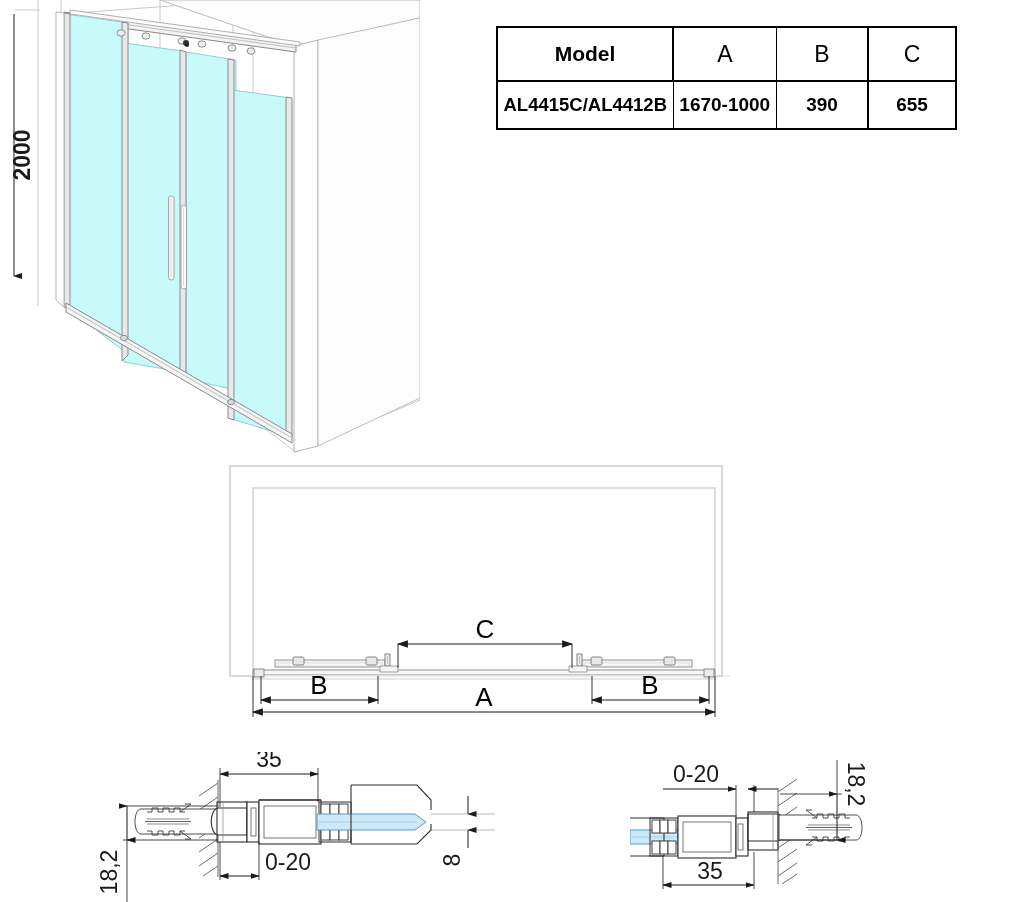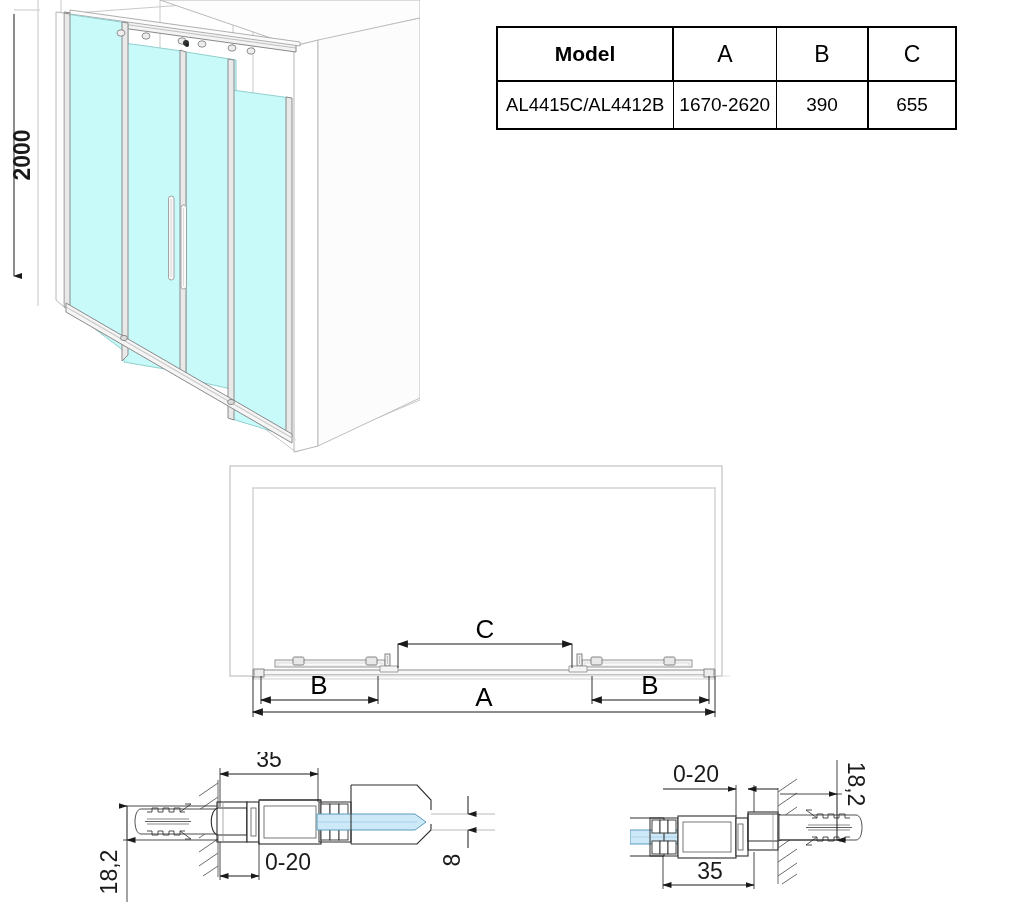--- a/index.html
+++ b/index.html
@@ -47,21 +47,21 @@
     font-size:23px;
     font-weight:400;
   }
   #spec-table thead th.model-head{
     font-weight:700;
     font-size:21px;
   }
   #spec-table tbody td{
     height:44px;
     font-size:19px;
-    font-weight:400;
+    font-weight:700;
   }
   #spec-table tbody td.model-cell{
     font-size:18.5px;
   }
   .col-model{width:172px;}
   .col-a{width:100px;}
   .col-b{width:88px;}
   .col-c{width:84px;}
   
   #spec-table tbody td.model-cell{border-right-width:1px;}
@@ -80,21 +80,21 @@
       <tr>
         <th class="col-model model-head">Model</th>
         <th class="col-a a-head">A</th>
         <th class="col-b b-head">B</th>
         <th class="col-c">C</th>
       </tr>
     </thead>
     <tbody>
       <tr>
         <td class="col-model model-cell">AL4415C/AL4412B</td>
-        <td class="col-a a-cell">1670-2620</td>
+        <td class="col-a a-cell">1670-1000</td>
         <td class="col-b b-cell">390</td>
         <td class="col-c">655</td>
       </tr>
     </tbody>
   </table>
 
   <svg width="420" height="470" viewBox="0 0 420 470" style="position:absolute;left:0;top:0;">
 
     <defs>
       <marker id="arrDown" markerWidth="9" markerHeight="9" refX="4.5" refY="8" orient="auto">

